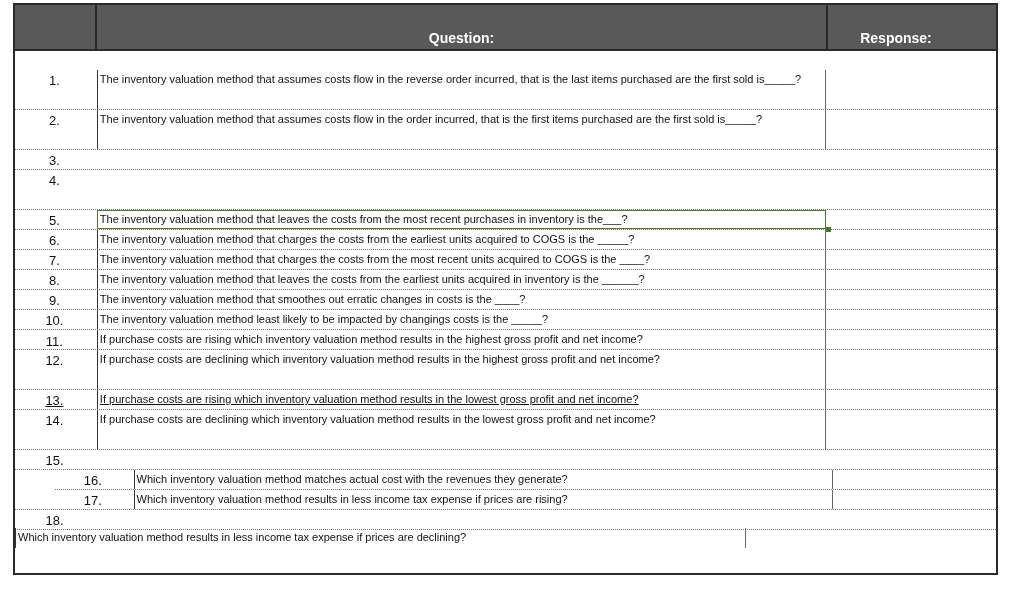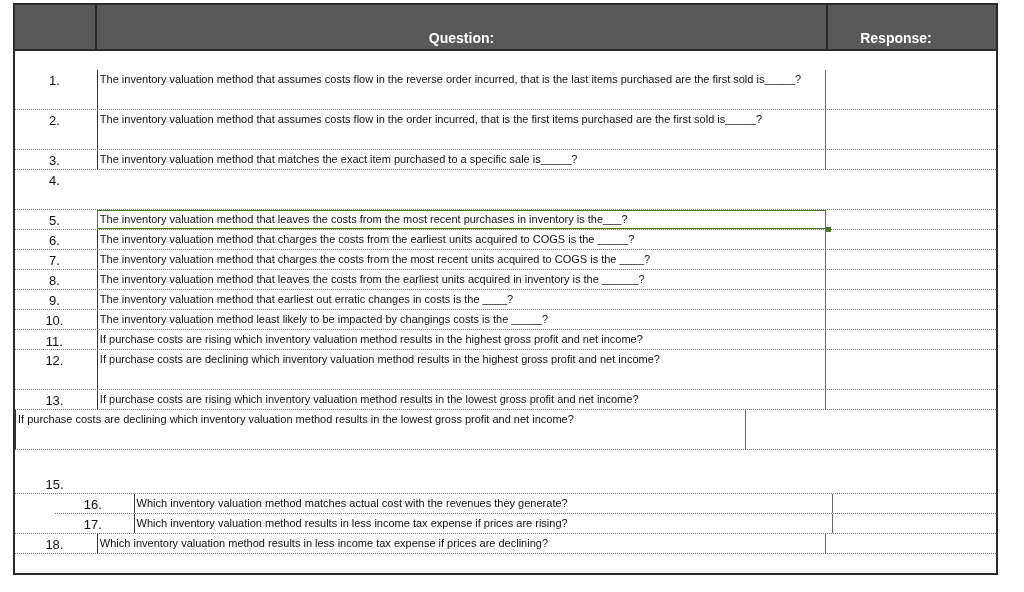--- a/index.html
+++ b/index.html
@@ -38,21 +38,20 @@
         <div class="q">The inventory valuation method that assumes costs flow in the reverse order incurred, that is the last items purchased are the first sold is_____?</div>
         <div class="r"></div>
       </div>
       <div class="row" style="height: 40px;">
         <div class="num">2.</div>
         <div class="q">The inventory valuation method that assumes costs flow in the order incurred, that is the first items purchased are the first sold is_____?</div>
         <div class="r"></div>
       </div>
       <div class="row" style="height: 20px;">
         <div class="num">3.</div>
-        <div class="q">The inventory valuation method that matches the exact item purchased to a specific sale is_____?</div>
         <div class="r"></div>
       </div>
       <div class="row" style="height: 40px;">
         <div class="num">4.</div>
         <div class="r"></div>
       </div>
       <div class="row selected" style="height: 20px;">
         <div class="num">5.</div>
         <div class="q">The inventory valuation method that leaves the costs from the most recent purchases in inventory is the___?</div>
         <div class="r"></div>
@@ -68,60 +67,61 @@
         <div class="q">The inventory valuation method that charges the costs from the most recent units acquired to COGS is the ____?</div>
         <div class="r"></div>
       </div>
       <div class="row" style="height: 20px;">
         <div class="num">8.</div>
         <div class="q">The inventory valuation method that leaves the costs from the earliest units acquired in inventory is the ______?</div>
         <div class="r"></div>
       </div>
       <div class="row" style="height: 20px;">
         <div class="num">9.</div>
-        <div class="q">The inventory valuation method that earliest out erratic changes in costs is the ____?</div>
+        <div class="q">The inventory valuation method that smoothes out erratic changes in costs is the ____?</div>
         <div class="r"></div>
       </div>
       <div class="row" style="height: 20px;">
         <div class="num">10.</div>
         <div class="q">The inventory valuation method least likely to be impacted by changings costs is the _____?</div>
         <div class="r"></div>
       </div>
       <div class="row" style="height: 20px; align-items: flex-end;">
         <div class="num">11.</div>
         <div class="q">If purchase costs are rising which inventory valuation method results in the highest gross profit and net income?</div>
         <div class="r"></div>
       </div>
       <div class="row" style="height: 40px;">
         <div class="num">12.</div>
         <div class="q">If purchase costs are declining which inventory valuation method results in the highest gross profit and net income?</div>
         <div class="r"></div>
       </div>
-      <div class="row" style="height: 20px;">
+      <div class="row" style="height: 20px; text-decoration: underline;">
         <div class="num">13.</div>
         <div class="q">If purchase costs are rising which inventory valuation method results in the lowest gross profit and net income?</div>
         <div class="r"></div>
       </div>
       <div class="row" style="height: 40px;">
+        <div class="num">14.</div>
         <div class="q">If purchase costs are declining which inventory valuation method results in the lowest gross profit and net income?</div>
         <div class="r"></div>
       </div>
-      <div class="row" style="height: 20px; margin-top: 24px;">
+      <div class="row" style="height: 20px;">
         <div class="num">15.</div>
         <div class="r"></div>
       </div>
       <div class="row" style="height: 20px; margin-left: 40px;">
         <div class="num">16.</div>
         <div class="q">Which inventory valuation method matches actual cost with the revenues they generate?</div>
         <div class="r"></div>
       </div>
       <div class="row" style="height: 20px; padding-left: 40px;">
         <div class="num">17.</div>
         <div class="q">Which inventory valuation method results in less income tax expense if prices are rising?</div>
         <div class="r"></div>
       </div>
-      <div class="row" style="height: 20px;">
+      <div class="row" style="height: 20px; flex-direction: column;">
         <div class="num">18.</div>
         <div class="q">Which inventory valuation method results in less income tax expense if prices are declining?</div>
         <div class="r"></div>
       </div>
     </div>
 </div>
 
 </body></html>

